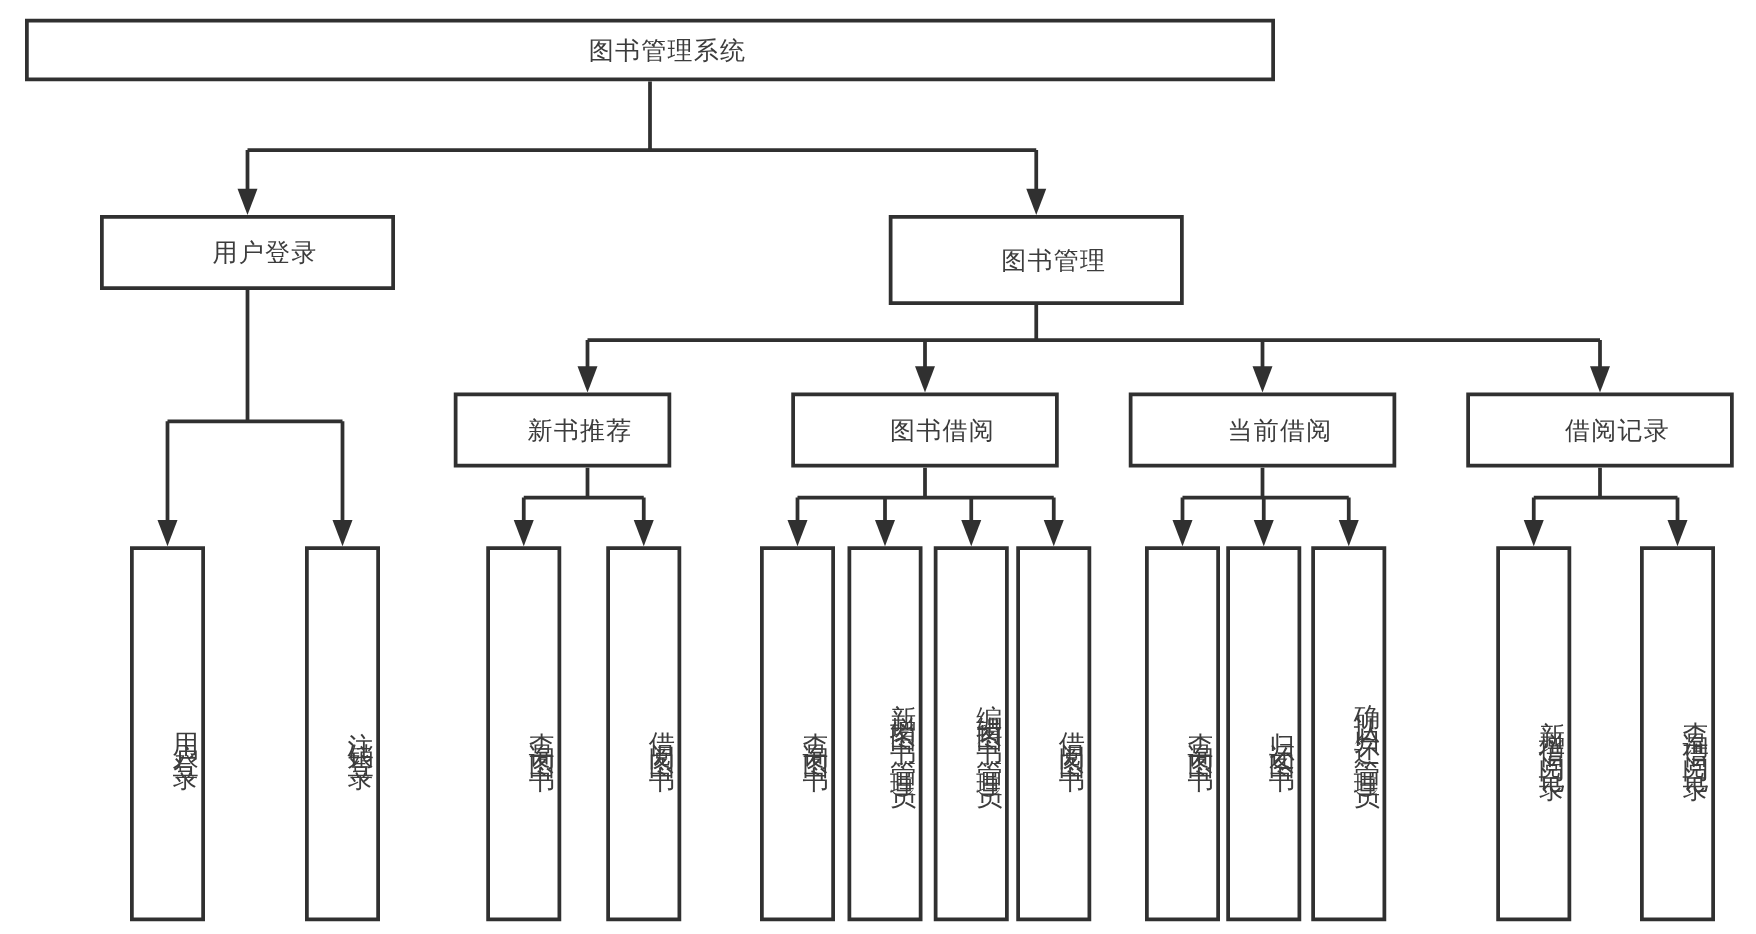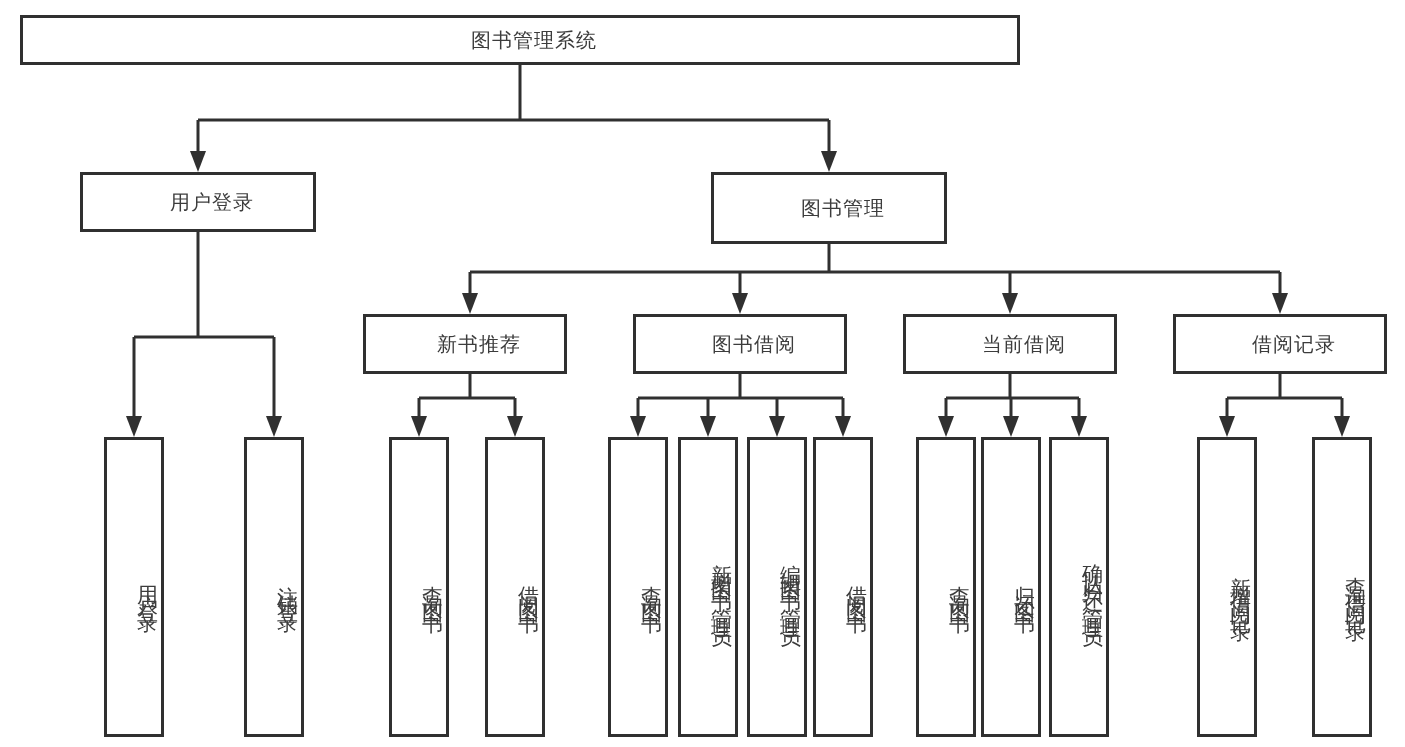--- a/index.html
+++ b/index.html
@@ -105,21 +105,21 @@
     <span>图书管理系统</span>
   </div>
 
   <div class="node h" style="left:80px;top:172px;width:236px;height:60px">
     <span>用户登录</span>
   </div>
   <div class="node h" style="left:711px;top:172px;width:236px;height:72px">
     <span>图书管理</span>
   </div>
 
-  <div class="node h" style="left:363px;top:314px;width:204px;height:60px">
+  <div class="node h" style="left:363px;top:314px;width:174px;height:60px">
     <span>新书推荐</span>
   </div>
   <div class="node h" style="left:633px;top:314px;width:214px;height:60px">
     <span>图书借阅</span>
   </div>
   <div class="node h" style="left:903px;top:314px;width:214px;height:60px">
     <span>当前借阅</span>
   </div>
   <div class="node h" style="left:1173px;top:314px;width:214px;height:60px">
     <span>借阅记录</span>

